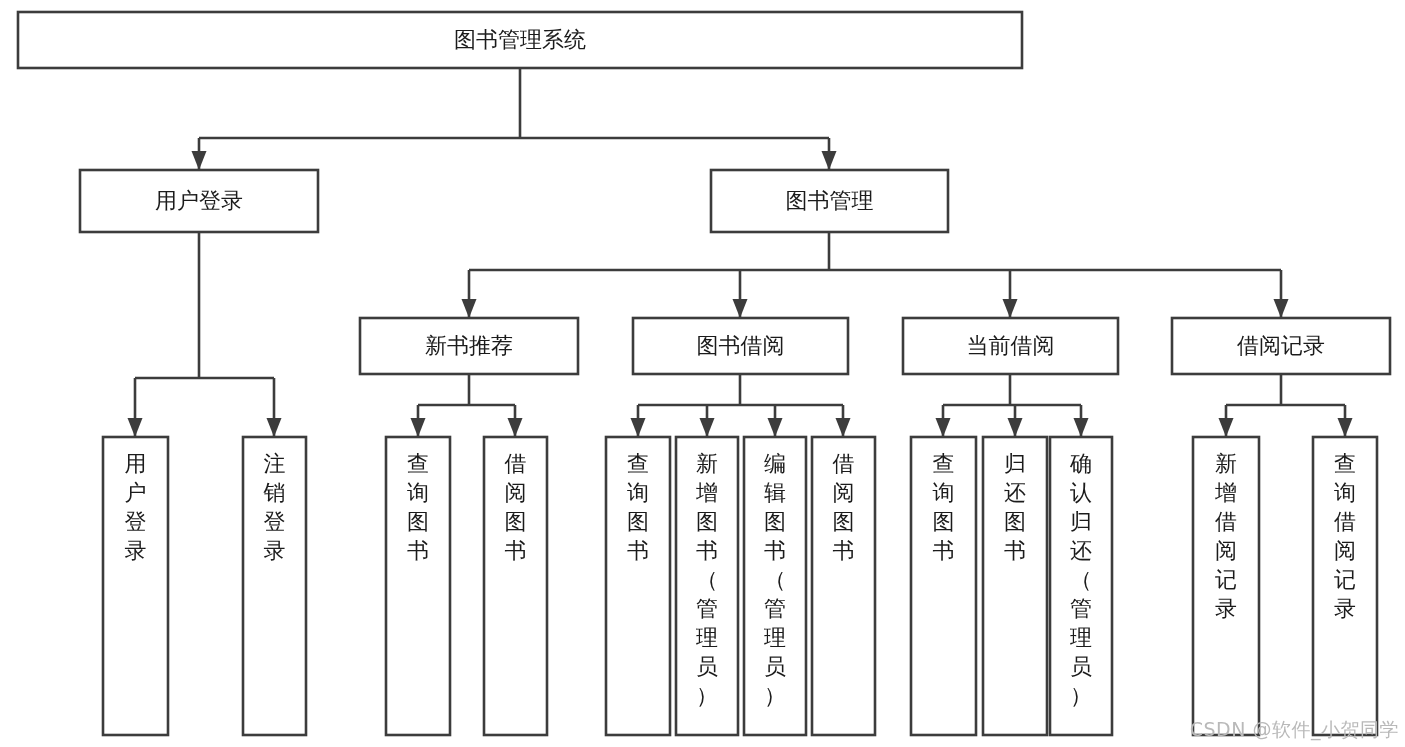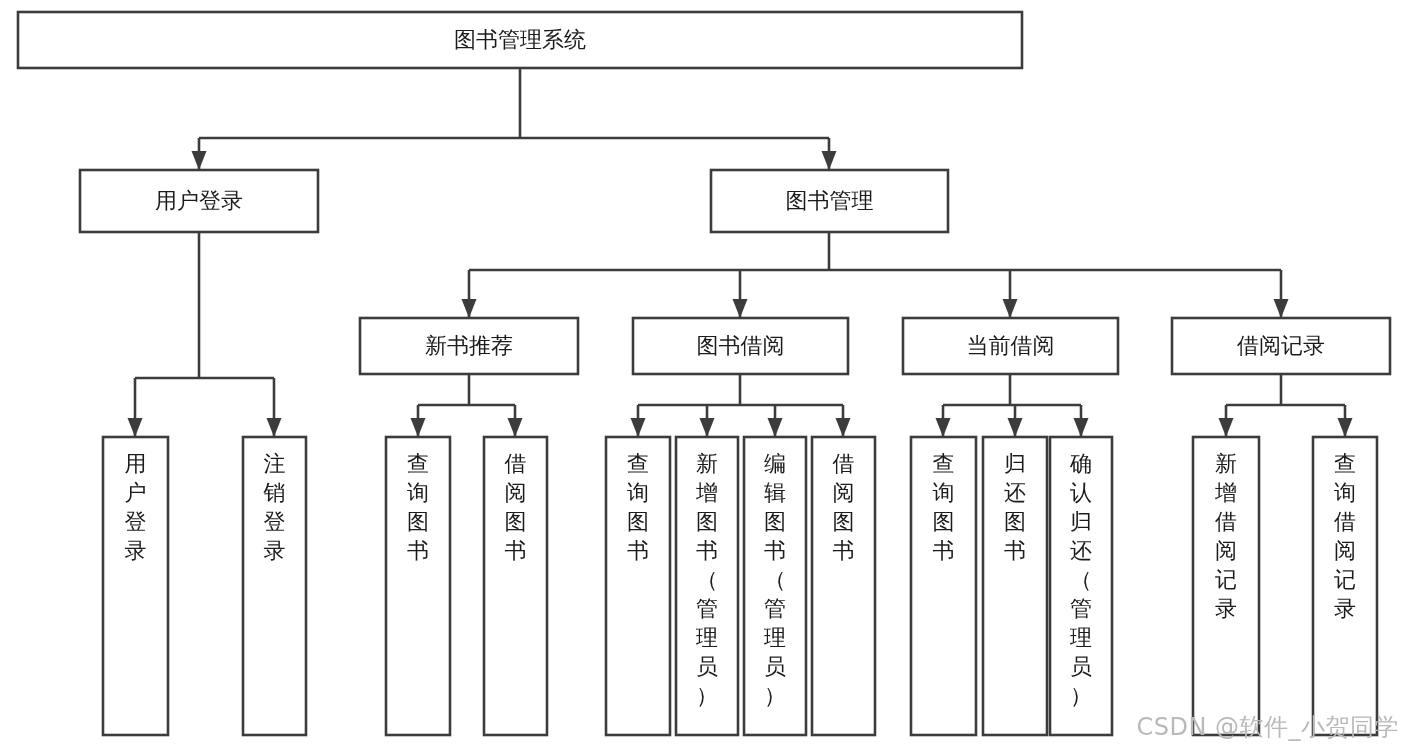--- a/index.html
+++ b/index.html
@@ -51,21 +51,21 @@
     fill: #1b1b1b;
     font-family: "DejaVu Sans", "Liberation Sans", sans-serif;
     font-size: 22px;
     text-anchor: middle;
   }
   .watermark {
     position: absolute;
     right: 6px;
     bottom: 4px;
     font-family: "DejaVu Sans", "Liberation Sans", sans-serif;
-    font-size: 24px;
+    font-size: 19px;
     color: #b9b9b9;
     letter-spacing: 0.5px;
     white-space: nowrap;
     user-select: none;
     margin-top: 24px;
   }
 </style>
 </head>
 <body>
 

